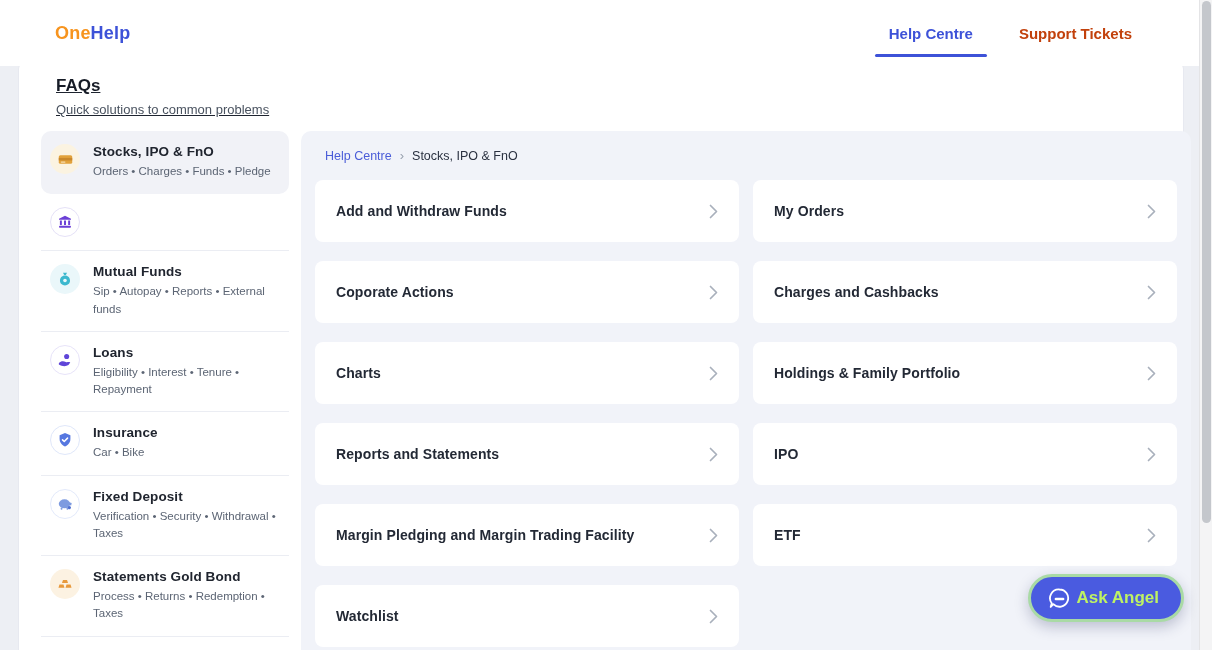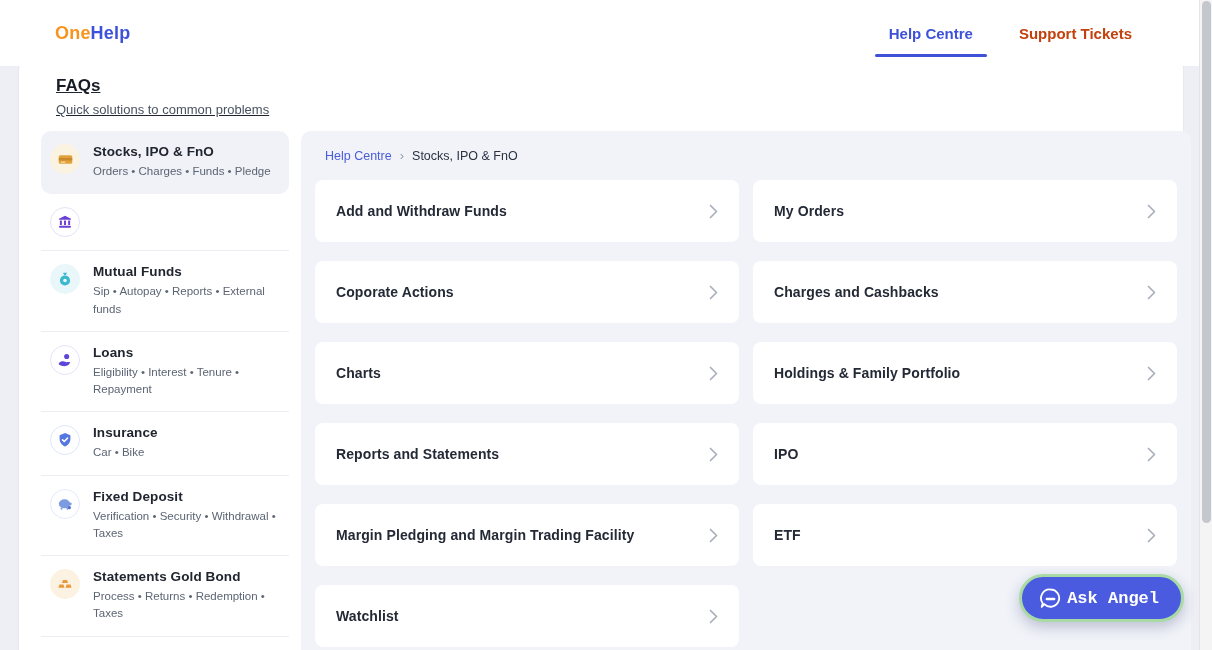--- a/index.html
+++ b/index.html
@@ -84,23 +84,22 @@
     padding:0 21px; 
   }
   .card-label { font-size:14px; font-weight:700; color:#232935; letter-spacing:.1px; }
   .chev { flex:0 0 auto; display:flex; }
 
   
   .ask-btn {
     position:absolute; right:28px; bottom:28px; height:48px; z-index:5;
     background:#4A5BE0; border:3px solid #A9DAA5; border-radius:28px;
     display:flex; align-items:center; gap:5px; padding:0 22px 0 17px;
-    color:#ffffff; font-size:17px; font-weight:600; cursor:pointer;
+    color:#bef264; font-size:17px; font-weight:600; cursor:pointer;
     box-shadow:0 5px 14px rgba(30,40,90,.25);
-    font-family:Liberation Mono, monospace;
   }
 
   
   .scrollbar-track {
     position:absolute; top:0; right:0; width:13px; height:650px;
     background:#F4F4F5; border-left:1px solid #E4E4E6; z-index:10;
   }
   .scrollbar-thumb {
     position:absolute; top:1px; left:2px; width:9px; height:522px;
     background:#C4C7CC; border-radius:5px; cursor:pointer;

